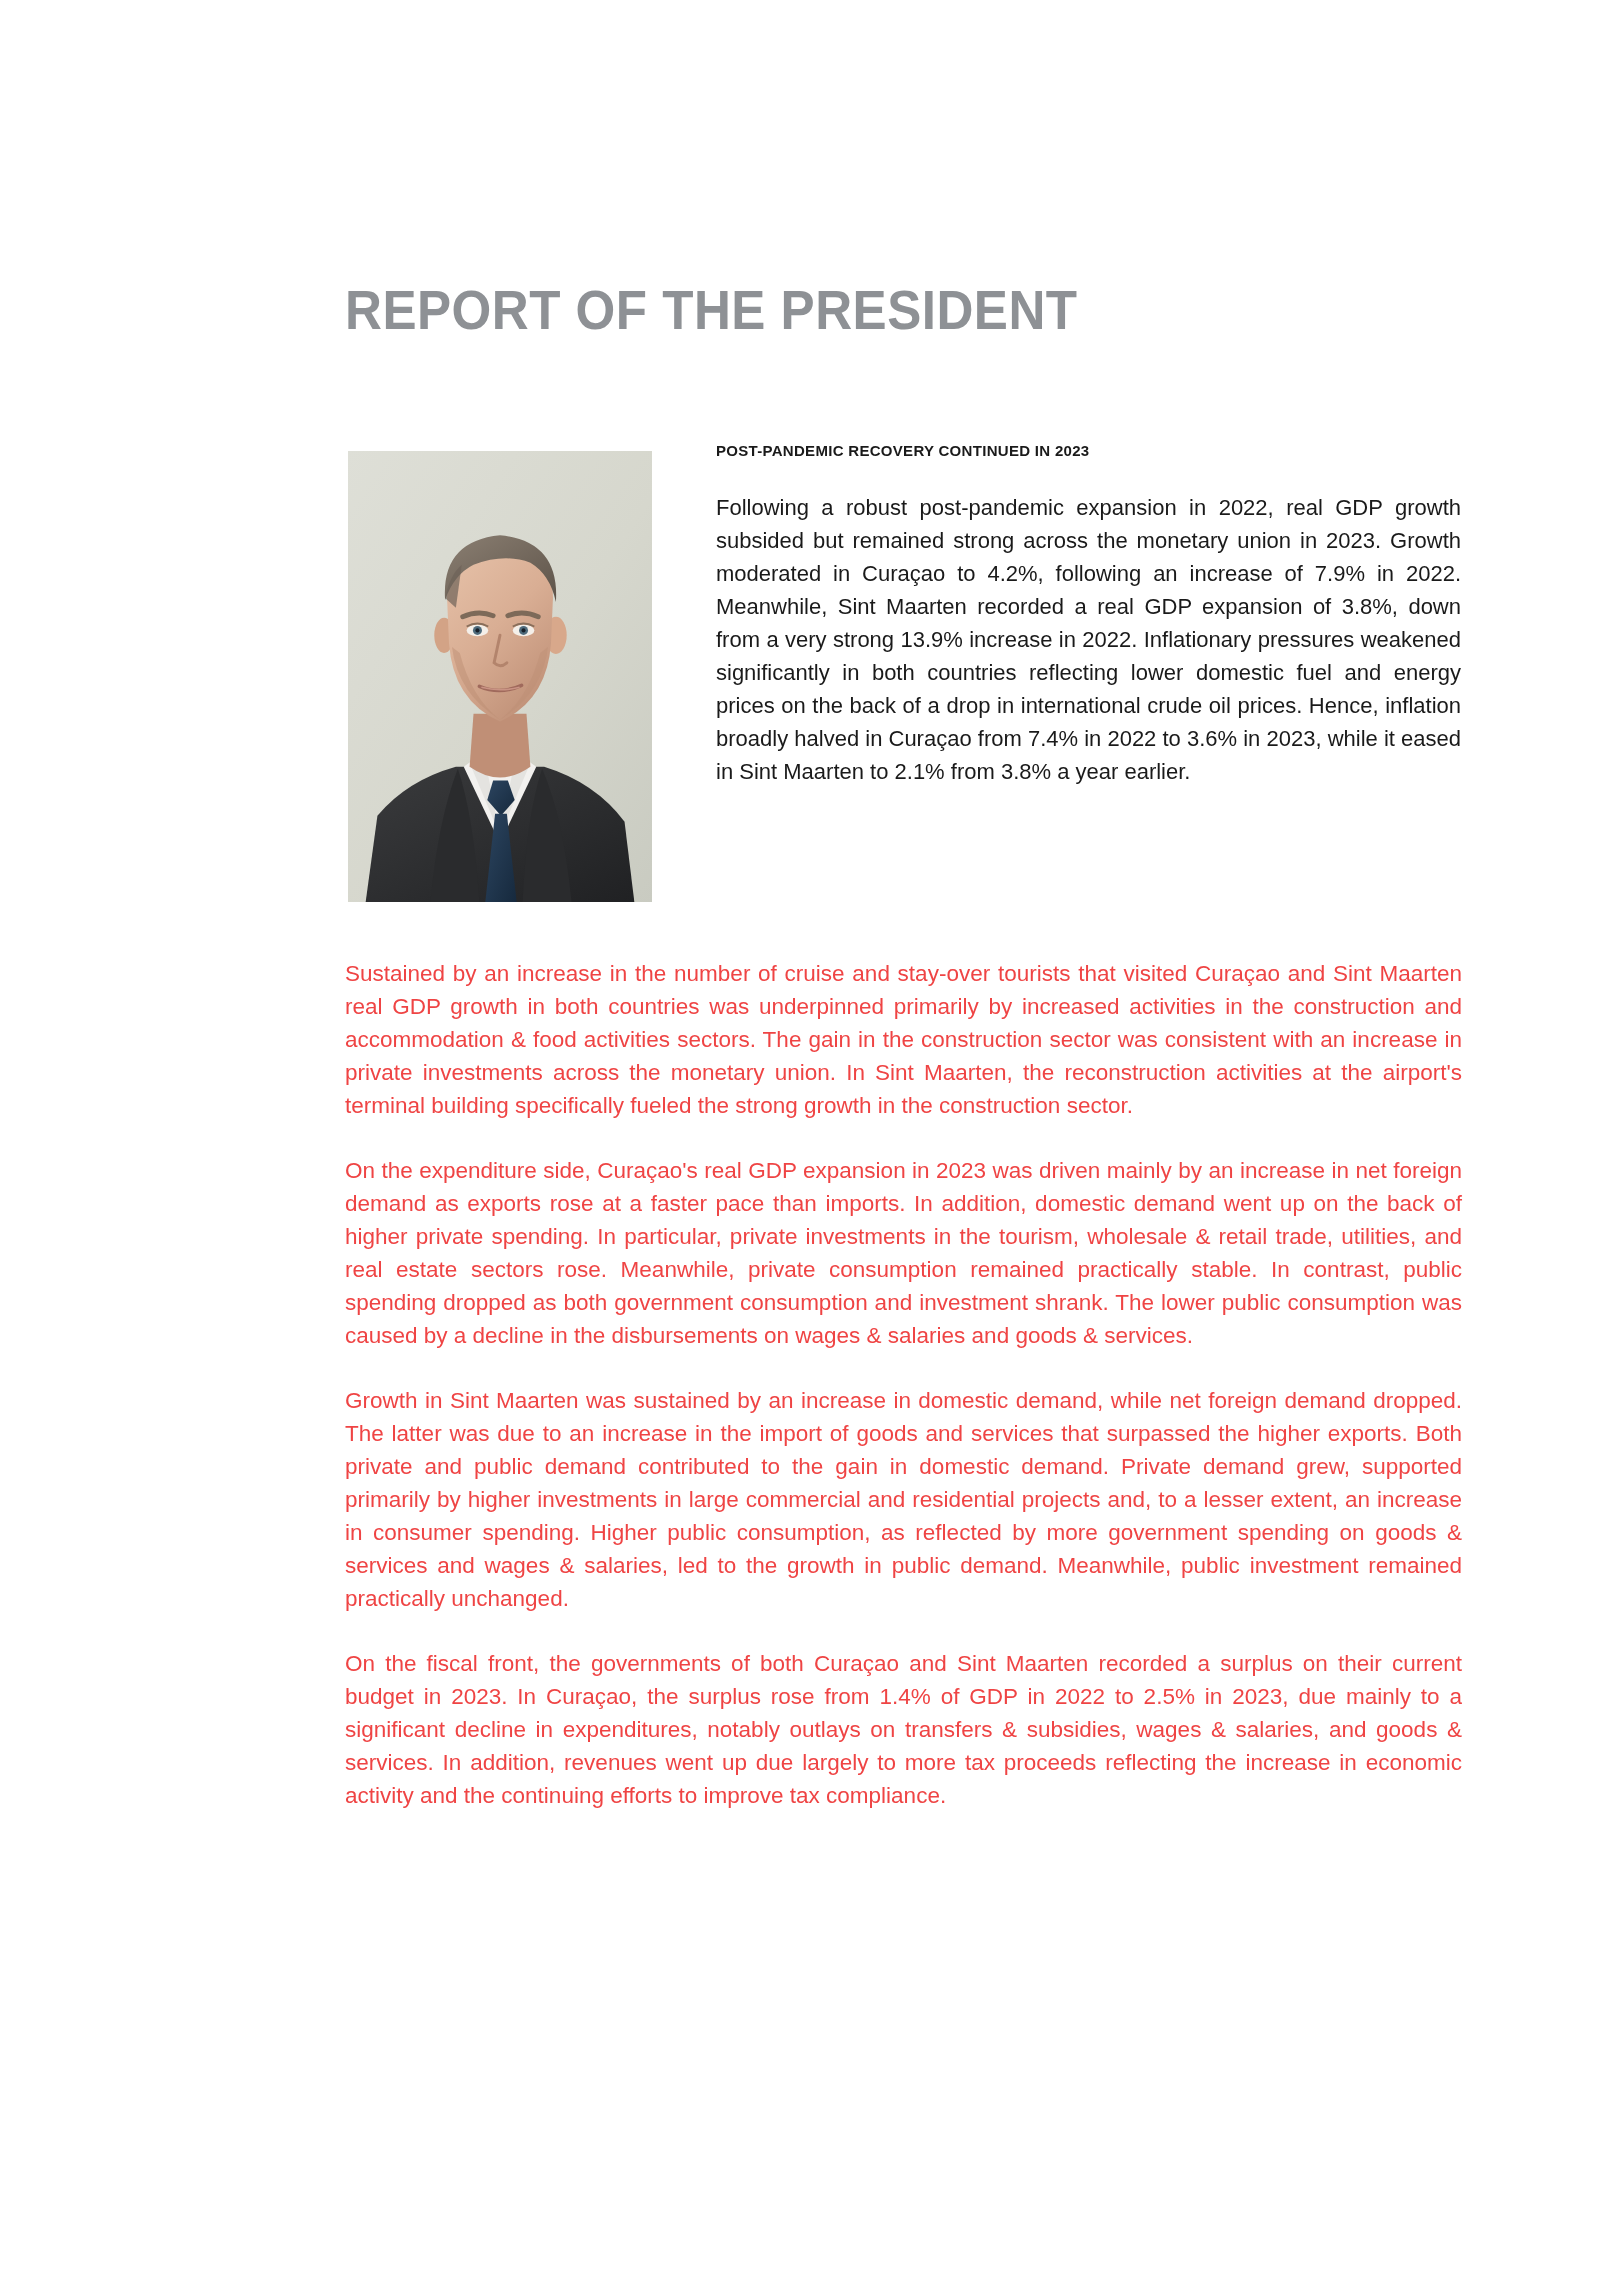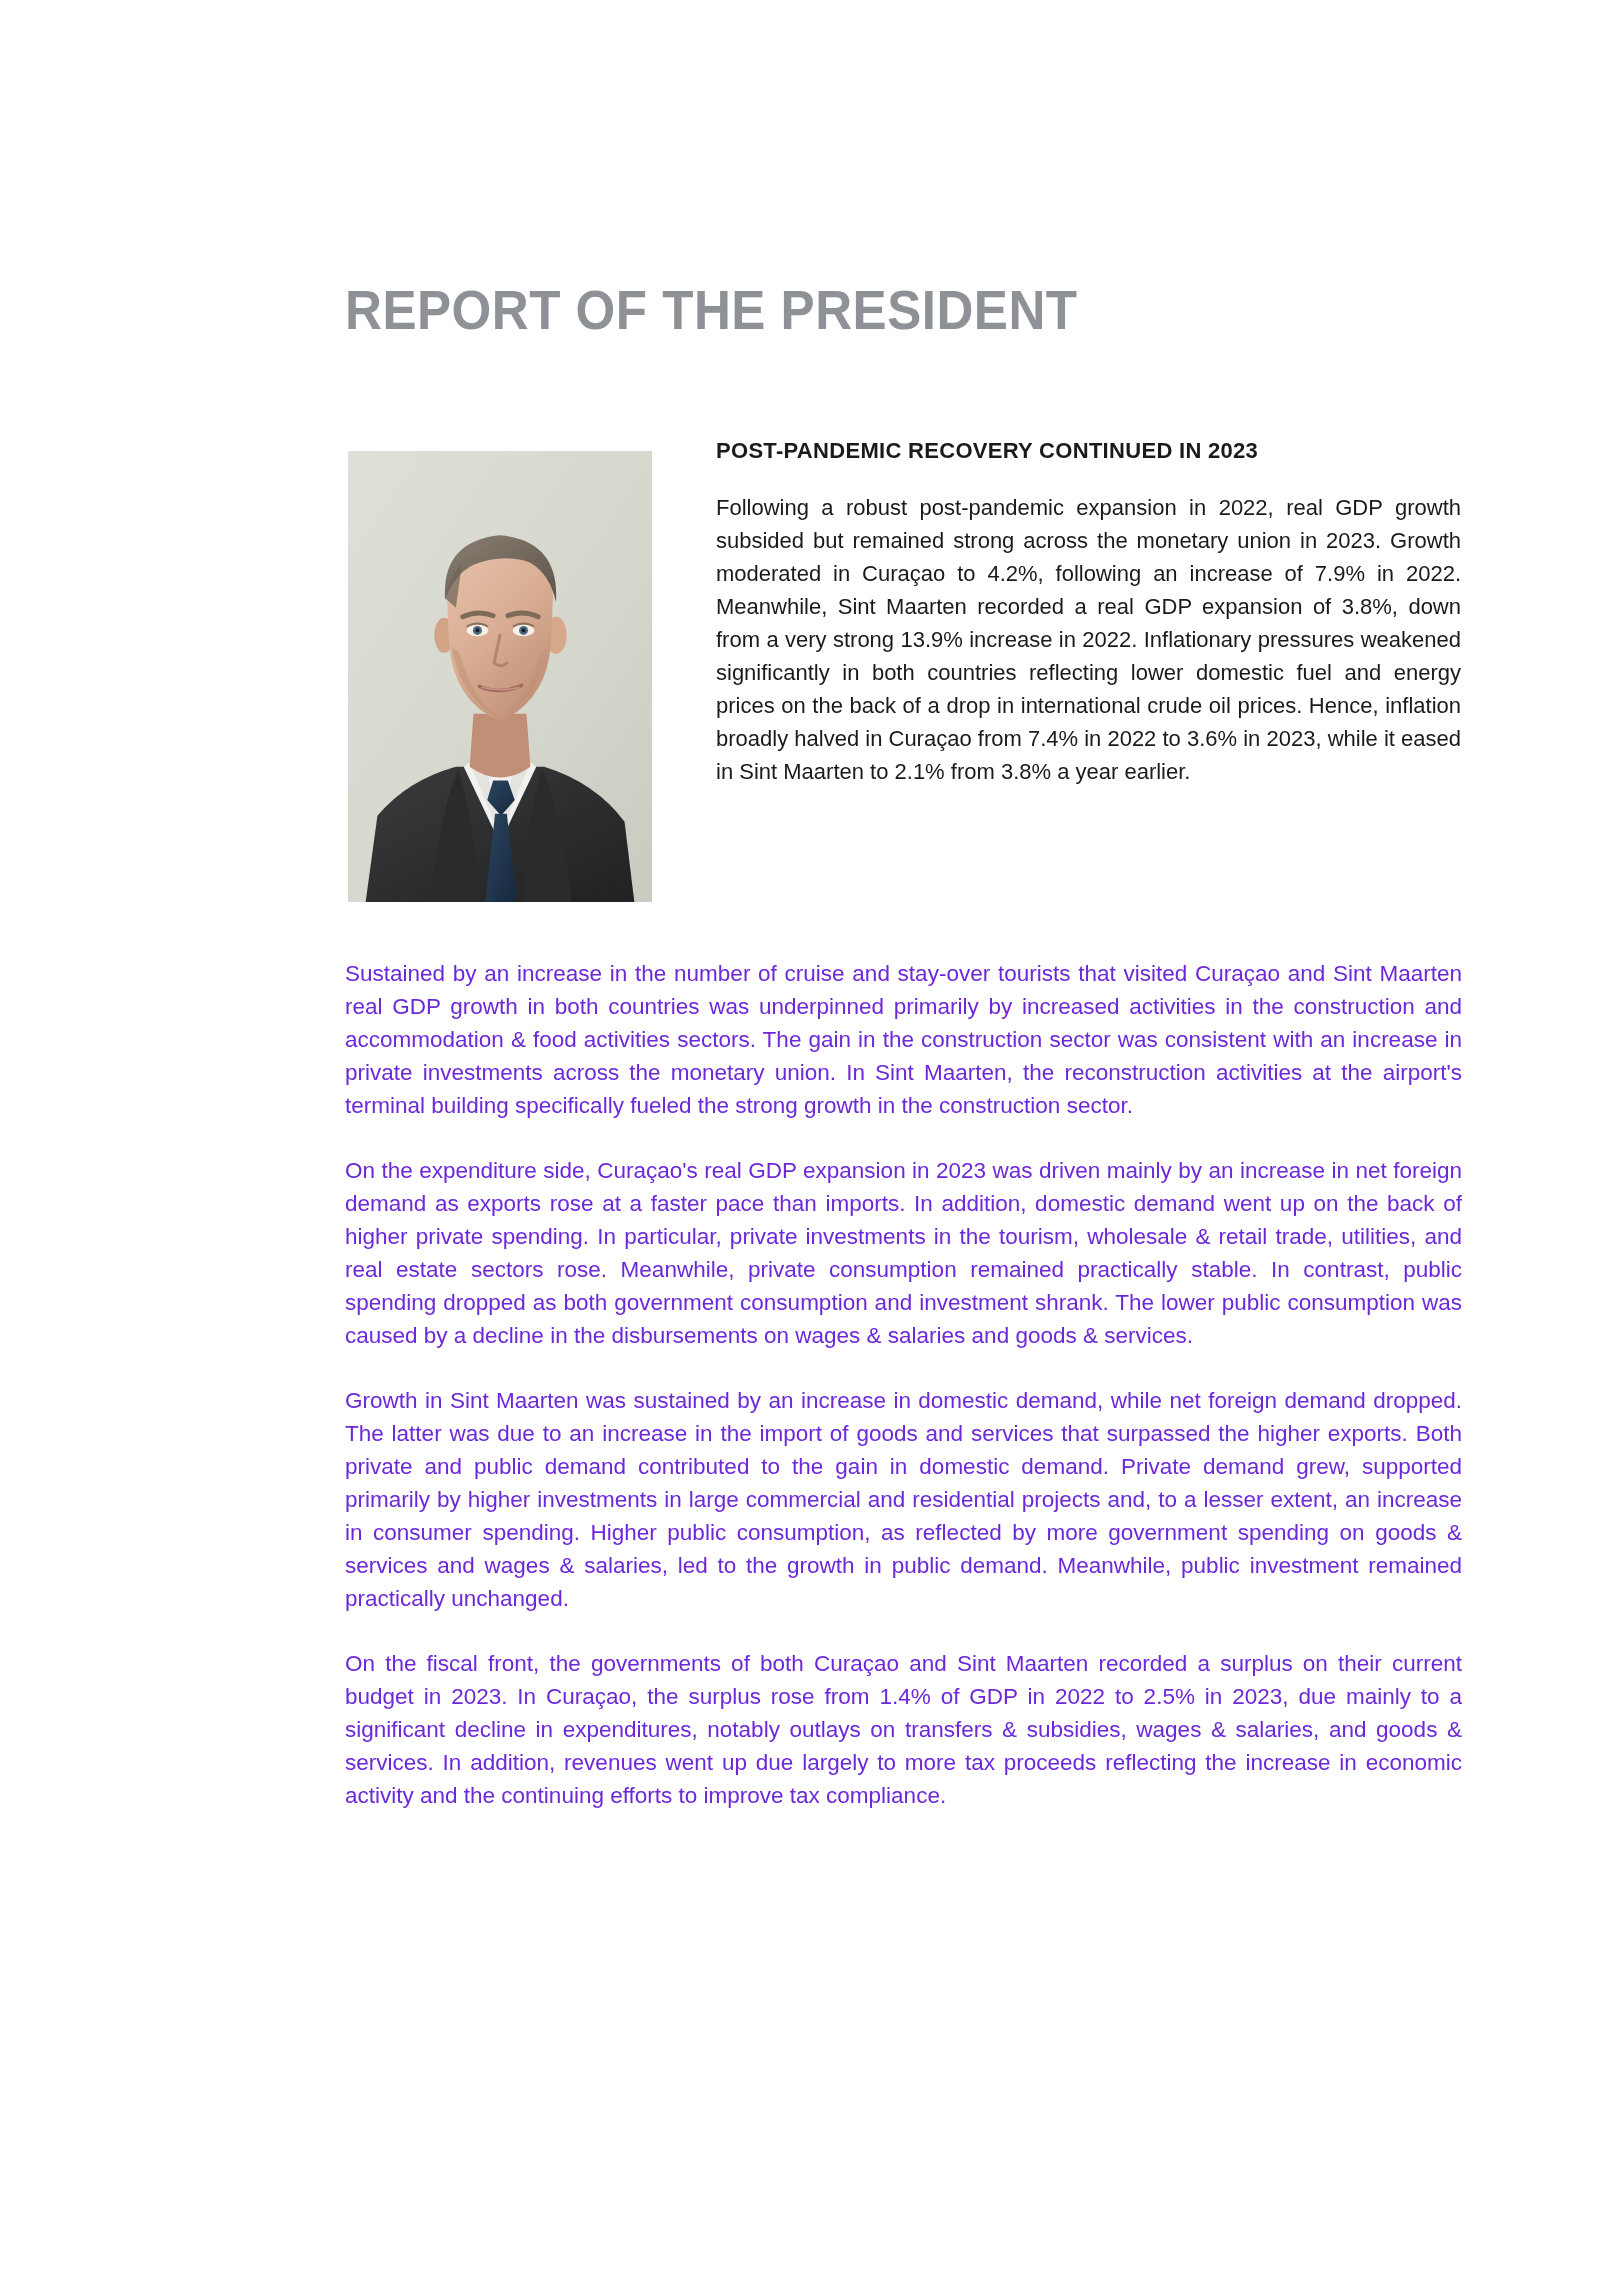--- a/index.html
+++ b/index.html
@@ -48,21 +48,21 @@
   .portrait svg { display: block; width: 100%; height: 100%; }
 
   
   .intro-col {
     position: absolute;
     left: 716px;
     top: 438px;
     width: 745px;
   }
   .intro-heading {
-    font-size: 22px;
+    font-size: 15px;
     line-height: 25.5px;
     font-weight: 700;
     letter-spacing: 0.3px;
     color: #1a1a1a;
     margin: 0 0 27.4px 0;
   }
   .intro-body {
     font-size: 22px;
     line-height: 33px;
     color: #1a1a1a;
@@ -75,21 +75,21 @@
   
   .body-col {
     position: absolute;
     left: 345px;
     top: 957px;
     width: 1117px;
   }
   .body-col p {
     font-size: 22.5px;
     line-height: 33px;
-    color: #6d28d9;
+    color: #ef4444;
     text-align: justify;
     text-justify: inter-word;
     margin: 0 0 32px 0;
   }
   .body-col p:last-child { margin-bottom: 16px; }
 
   
   .footer {
     position: absolute;
     left: 0;

